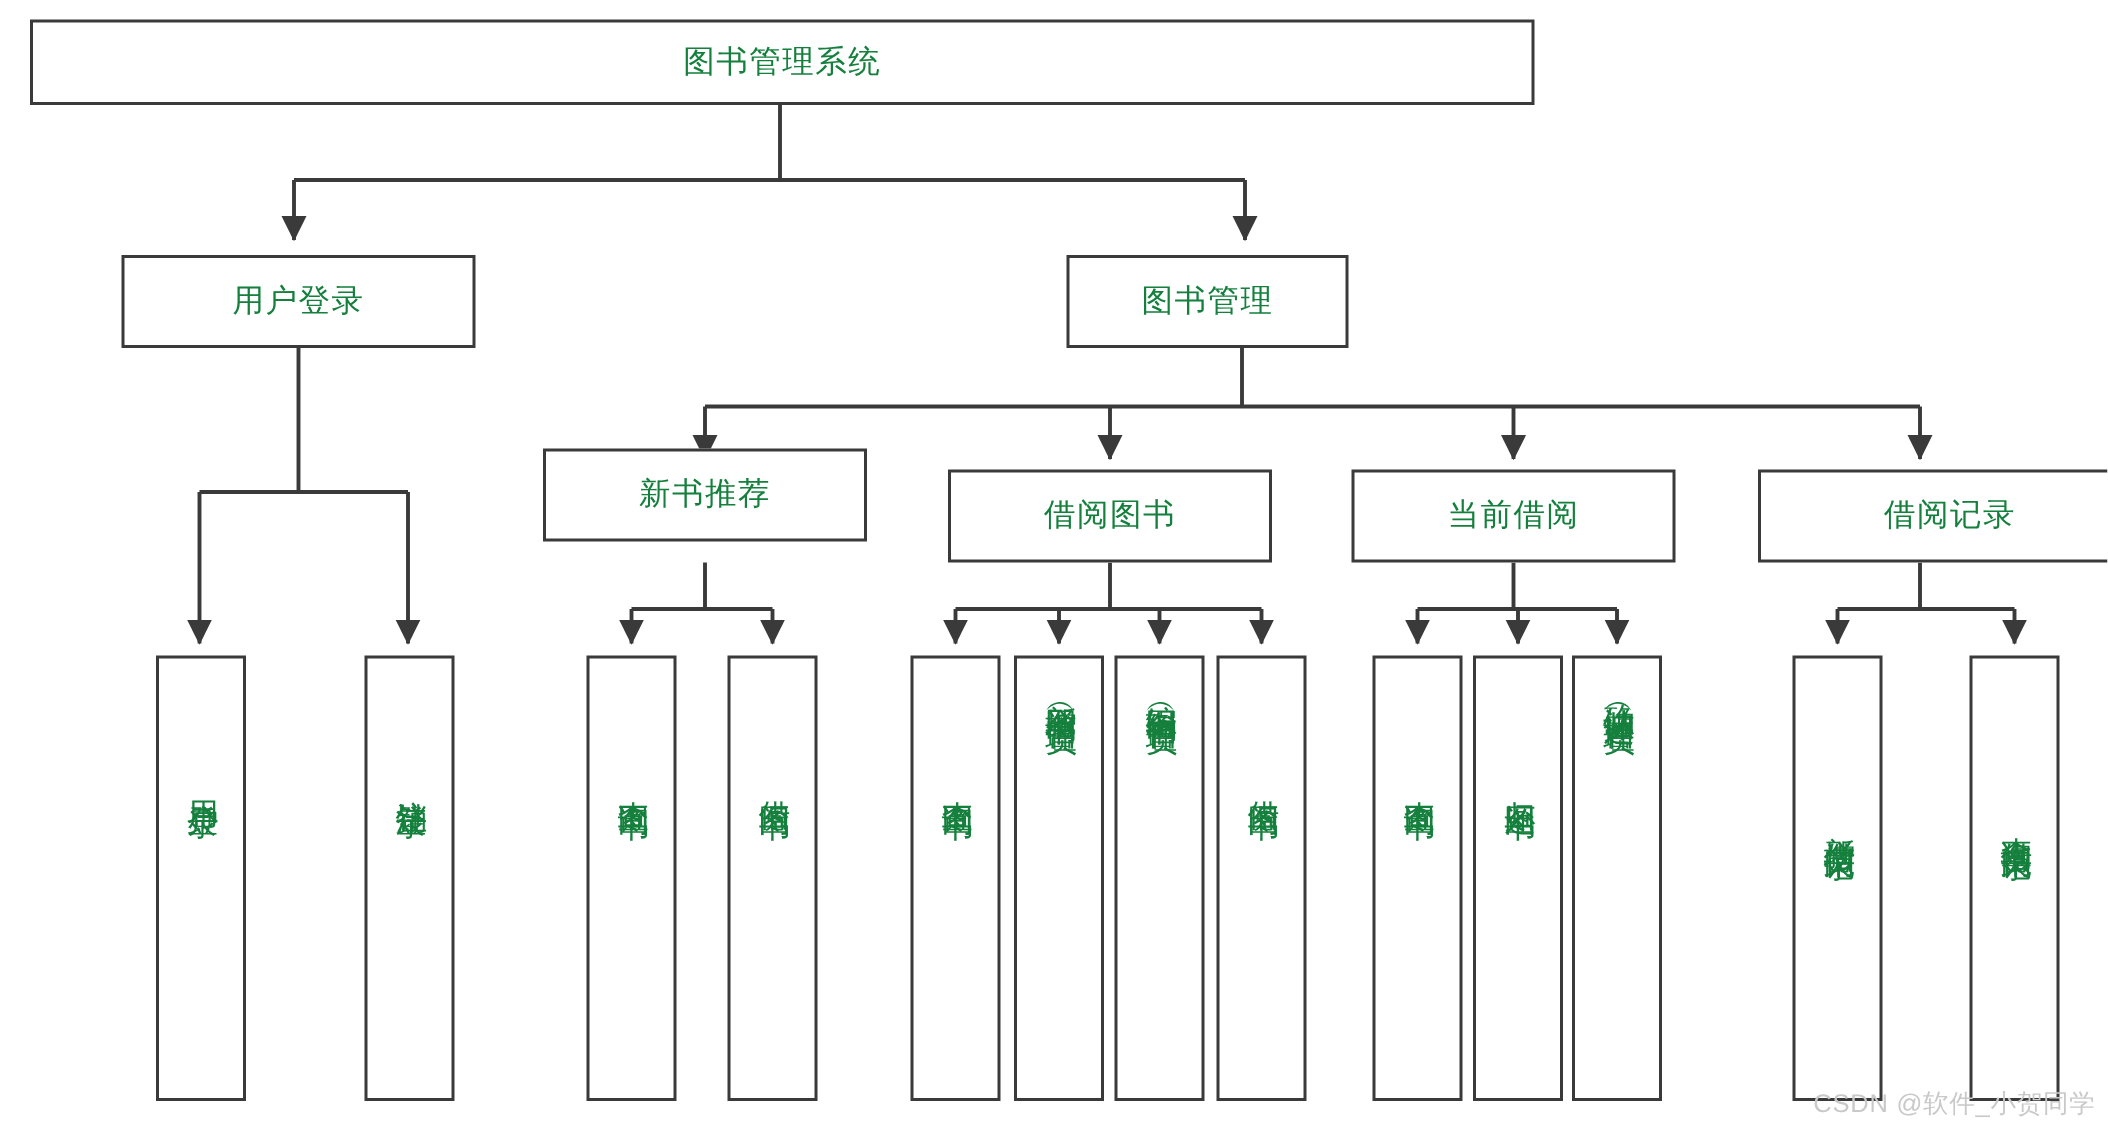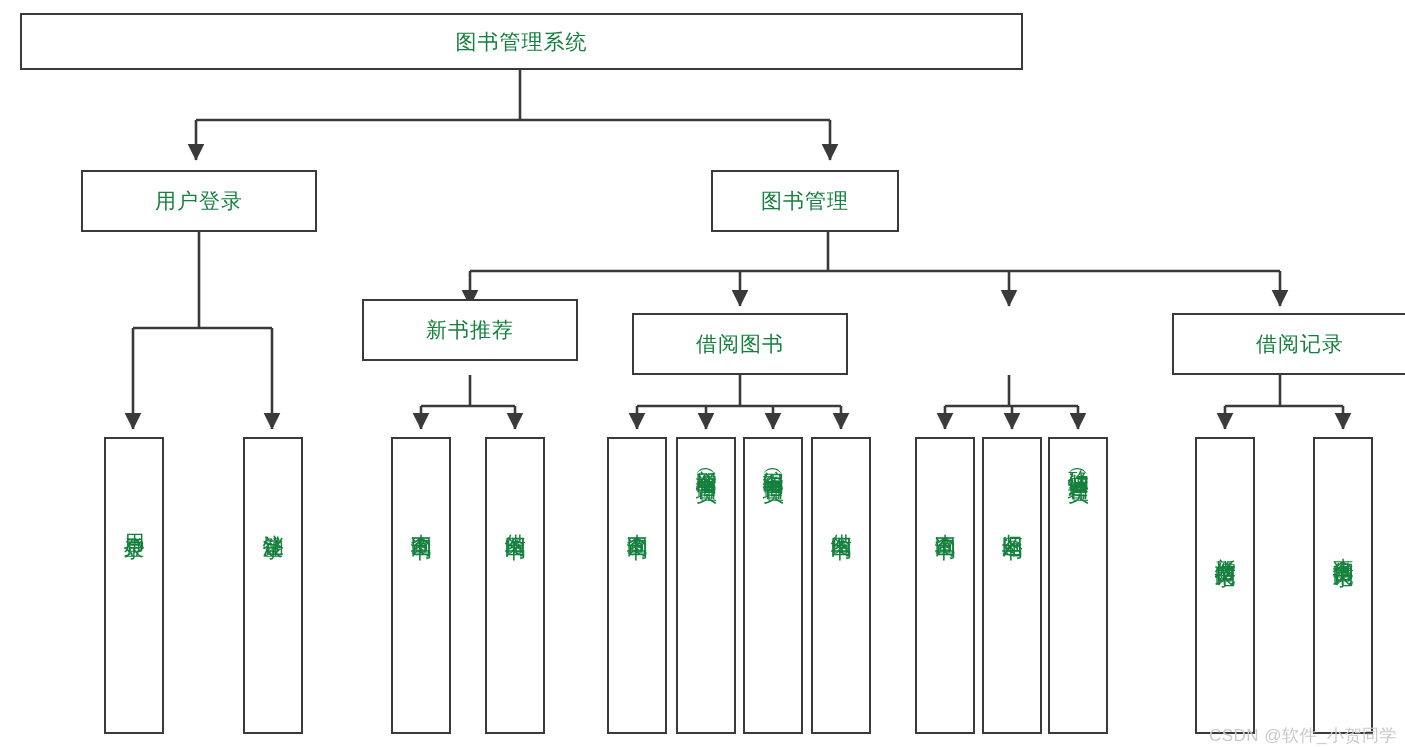--- a/index.html
+++ b/index.html
@@ -133,20 +133,23 @@
   <div class="node h" style="left:711px; top:170px; width:188px; height:62px;">
     <span>图书管理</span>
   </div>
 
   <div class="node h" style="left:362px; top:299px; width:216px; height:62px;">
     <span>新书推荐</span>
   </div>
   <div class="node h" style="left:632px; top:313px; width:216px; height:62px;">
     <span>借阅图书</span>
   </div>
+  <div class="node h" style="left:901px; top:313px; width:216px; height:62px;">
+    <span>当前借阅</span>
+  </div>
   <div class="node h" style="left:1172px; top:313px; width:256px; height:62px;">
     <span>借阅记录</span>
   </div>
 
   <div class="node v mid" style="left:104px; top:437px; width:60px; height:297px;">
     <span class="vtext">用户登录</span>
   </div>
   <div class="node v mid" style="left:243px; top:437px; width:60px; height:297px;">
     <span class="vtext">注销登录</span>
   </div>

